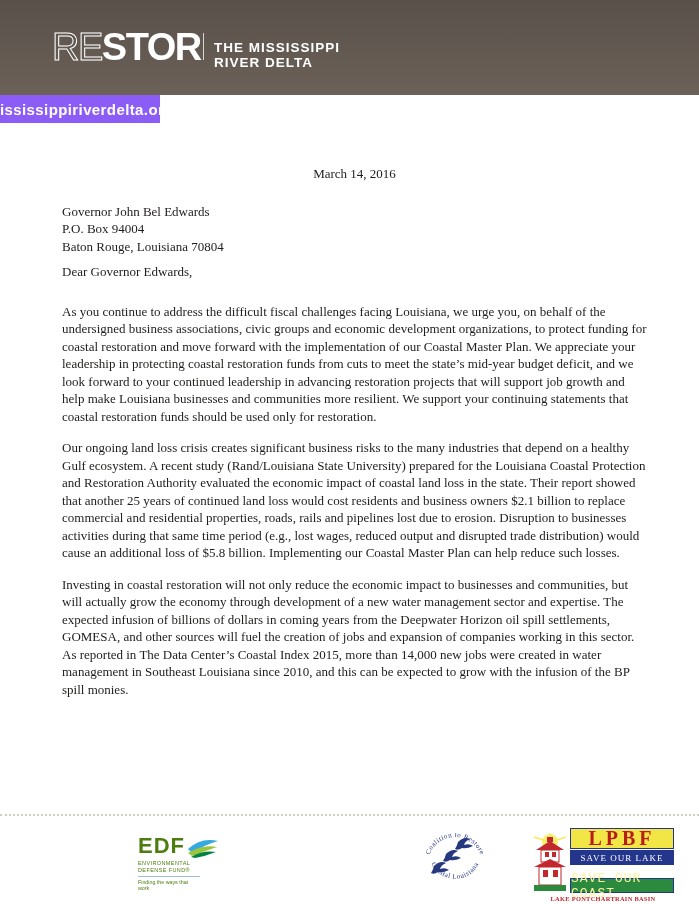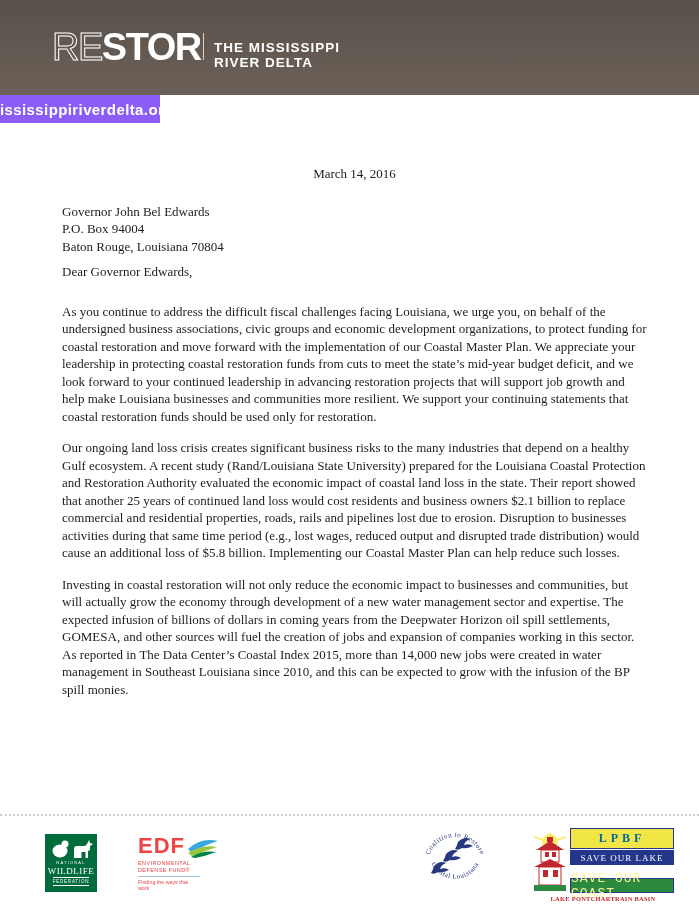--- a/index.html
+++ b/index.html
@@ -58,36 +58,36 @@
   
   .nwf-box {
     width:52px; height:58px; background:#006c3b; color:#ffffff;
     display:flex; flex-direction:column; align-items:center; padding-top:3px;
   }
   .nwf-l1 { font-size:4px; letter-spacing:1.2px; margin-top:1px; }
   .nwf-l2 { font-family:"Liberation Serif",serif; font-size:9px; letter-spacing:.5px; margin-top:1px; }
   .nwf-l3 { font-size:4.5px; letter-spacing:.8px; margin-top:1px; border-top:1px solid #fff; border-bottom:1px solid #fff; padding:1px 0; }
 
   
-  .edf { width:84px; color:#ef4444; }
+  .edf { width:84px; color:#4d7c0f; }
   .edf-top { display:flex; align-items:flex-start; }
   .edf-acronym { font-size:22px; font-weight:bold; letter-spacing:1px; line-height:20px; }
   .edf-name { font-size:5.5px; letter-spacing:.4px; line-height:6.5px; margin-top:2px; }
   .edf-tag { font-size:5.3px; margin-top:3px; border-top:1px solid #9bc0dd; padding-top:2px; width:62px; }
 
   
   .audubon { width:78px; text-align:center; }
   .audubon-label { font-family:"Liberation Serif",serif; font-size:15px; color:#00805f; margin-top:-2px; }
 
   
   .lpbf { width:142px; }
   .lpbf-main { display:flex; align-items:flex-end; }
   .lpbf-stack { width:104px; margin-left:2px; }
   .lpbf-bar { display:flex; align-items:center; justify-content:center; font-family:"Liberation Serif",serif; }
-  .lpbf-acro { height:21px; background:#f2e647; border:1px solid #23368c; color:#0369a1; font-size:12px; font-weight:bold; letter-spacing:4px; }
+  .lpbf-acro { height:21px; background:#f2e647; border:1px solid #23368c; color:#b91c1c; font-size:20px; font-weight:bold; letter-spacing:4px; }
   .lpbf-lake { height:15px; background:#23368c; border:1px solid #23368c; color:#ffffff; font-size:9px; letter-spacing:1px; margin-top:1px; }
   .lpbf-coast { height:15px; background:#2c8a3e; border:1px solid #23368c; color:#fdf4a0; font-size:13px; letter-spacing:1px; margin-top:13px;font-family:Liberation Mono, monospace; }
   .lpbf-caption { font-family:"Liberation Serif",serif; font-size:6.4px; font-weight:bold; color:#c1272d; letter-spacing:.3px; margin-top:2px; text-align:center; width:142px; }
 </style>
 </head>
 <body>
 
 <div class="page">
 
   <div class="masthead">
@@ -117,32 +117,20 @@
       <div>Baton Rouge, Louisiana 70804</div>
     </div>
     <div class="salutation">Dear Governor Edwards,</div>
     <p>As you continue to address the difficult fiscal challenges facing Louisiana, we urge you, on behalf of the undersigned business associations, civic groups and economic development organizations, to protect funding for coastal restoration and move forward with the implementation of our Coastal Master Plan. We appreciate your leadership in protecting coastal restoration funds from cuts to meet the state’s mid-year budget deficit, and we look forward to your continued leadership in advancing restoration projects that will support job growth and help make Louisiana businesses and communities more resilient. We support your continuing statements that coastal restoration funds should be used only for restoration.</p>
     <p>Our ongoing land loss crisis creates significant business risks to the many industries that depend on a healthy Gulf ecosystem. A recent study (Rand/Louisiana State University) prepared for the Louisiana Coastal Protection and Restoration Authority evaluated the economic impact of coastal land loss in the state. Their report showed that another 25 years of continued land loss would cost residents and business owners $2.1 billion to replace commercial and residential properties, roads, rails and pipelines lost due to erosion. Disruption to businesses activities during that same time period (e.g., lost wages, reduced output and disrupted trade distribution) would cause an additional loss of $5.8 billion. Implementing our Coastal Master Plan can help reduce such losses.</p>
     <p>Investing in coastal restoration will not only reduce the economic impact to businesses and communities, but will actually grow the economy through development of a new water management sector and expertise. The expected infusion of billions of dollars in coming years from the Deepwater Horizon oil spill settlements, GOMESA, and other sources will fuel the creation of jobs and expansion of companies working in this sector. As reported in The Data Center’s Coastal Index 2015, more than 14,000 new jobs were created in water management in Southeast Louisiana since 2010, and this can be expected to grow with the infusion of the BP spill monies.</p>
   </div>
 
   <div class="footer">
 
-    <div class="flogo" style="left:45px; top:18px;">
-      <div class="nwf-box">
-        <svg width="44" height="22" viewBox="0 0 44 22">
-          <ellipse cx="11" cy="14" rx="7.5" ry="6.5" fill="#ffffff"></ellipse>
-          <circle cx="16" cy="7" r="3.5" fill="#ffffff"></circle>
-          <path d="M25,21 V12 q0,-3 3,-3 h7 q2,0 3,-2 l2,-4 1,3 3,1 -3,2 v3 q0,2 -2,2 v7 h-2.5 v-6 h-4 v6 z" fill="#ffffff"></path>
-        </svg>
-        <div class="nwf-l1">NATIONAL</div>
-        <div class="nwf-l2">WILDLIFE</div>
-        <div class="nwf-l3">FEDERATION</div>
-      </div>
-    </div>
 
     <div class="flogo edf" style="left:138px; top:20px;">
       <div class="edf-top">
         <span class="edf-acronym">EDF</span>
         <svg width="32" height="22" viewBox="0 0 32 22" style="margin-left:2px;">
           <path d="M1,13 Q14,1 31,5 Q17,9 5,17 Z" fill="#36a9e0"></path>
           <path d="M1,17 Q15,8 30,11 Q18,15 5,20 Z" fill="#9bc53d"></path>
           <path d="M4,21 Q16,14 29,16 Q19,20 8,22 Z" fill="#00833e"></path>
         </svg>
       </div>

